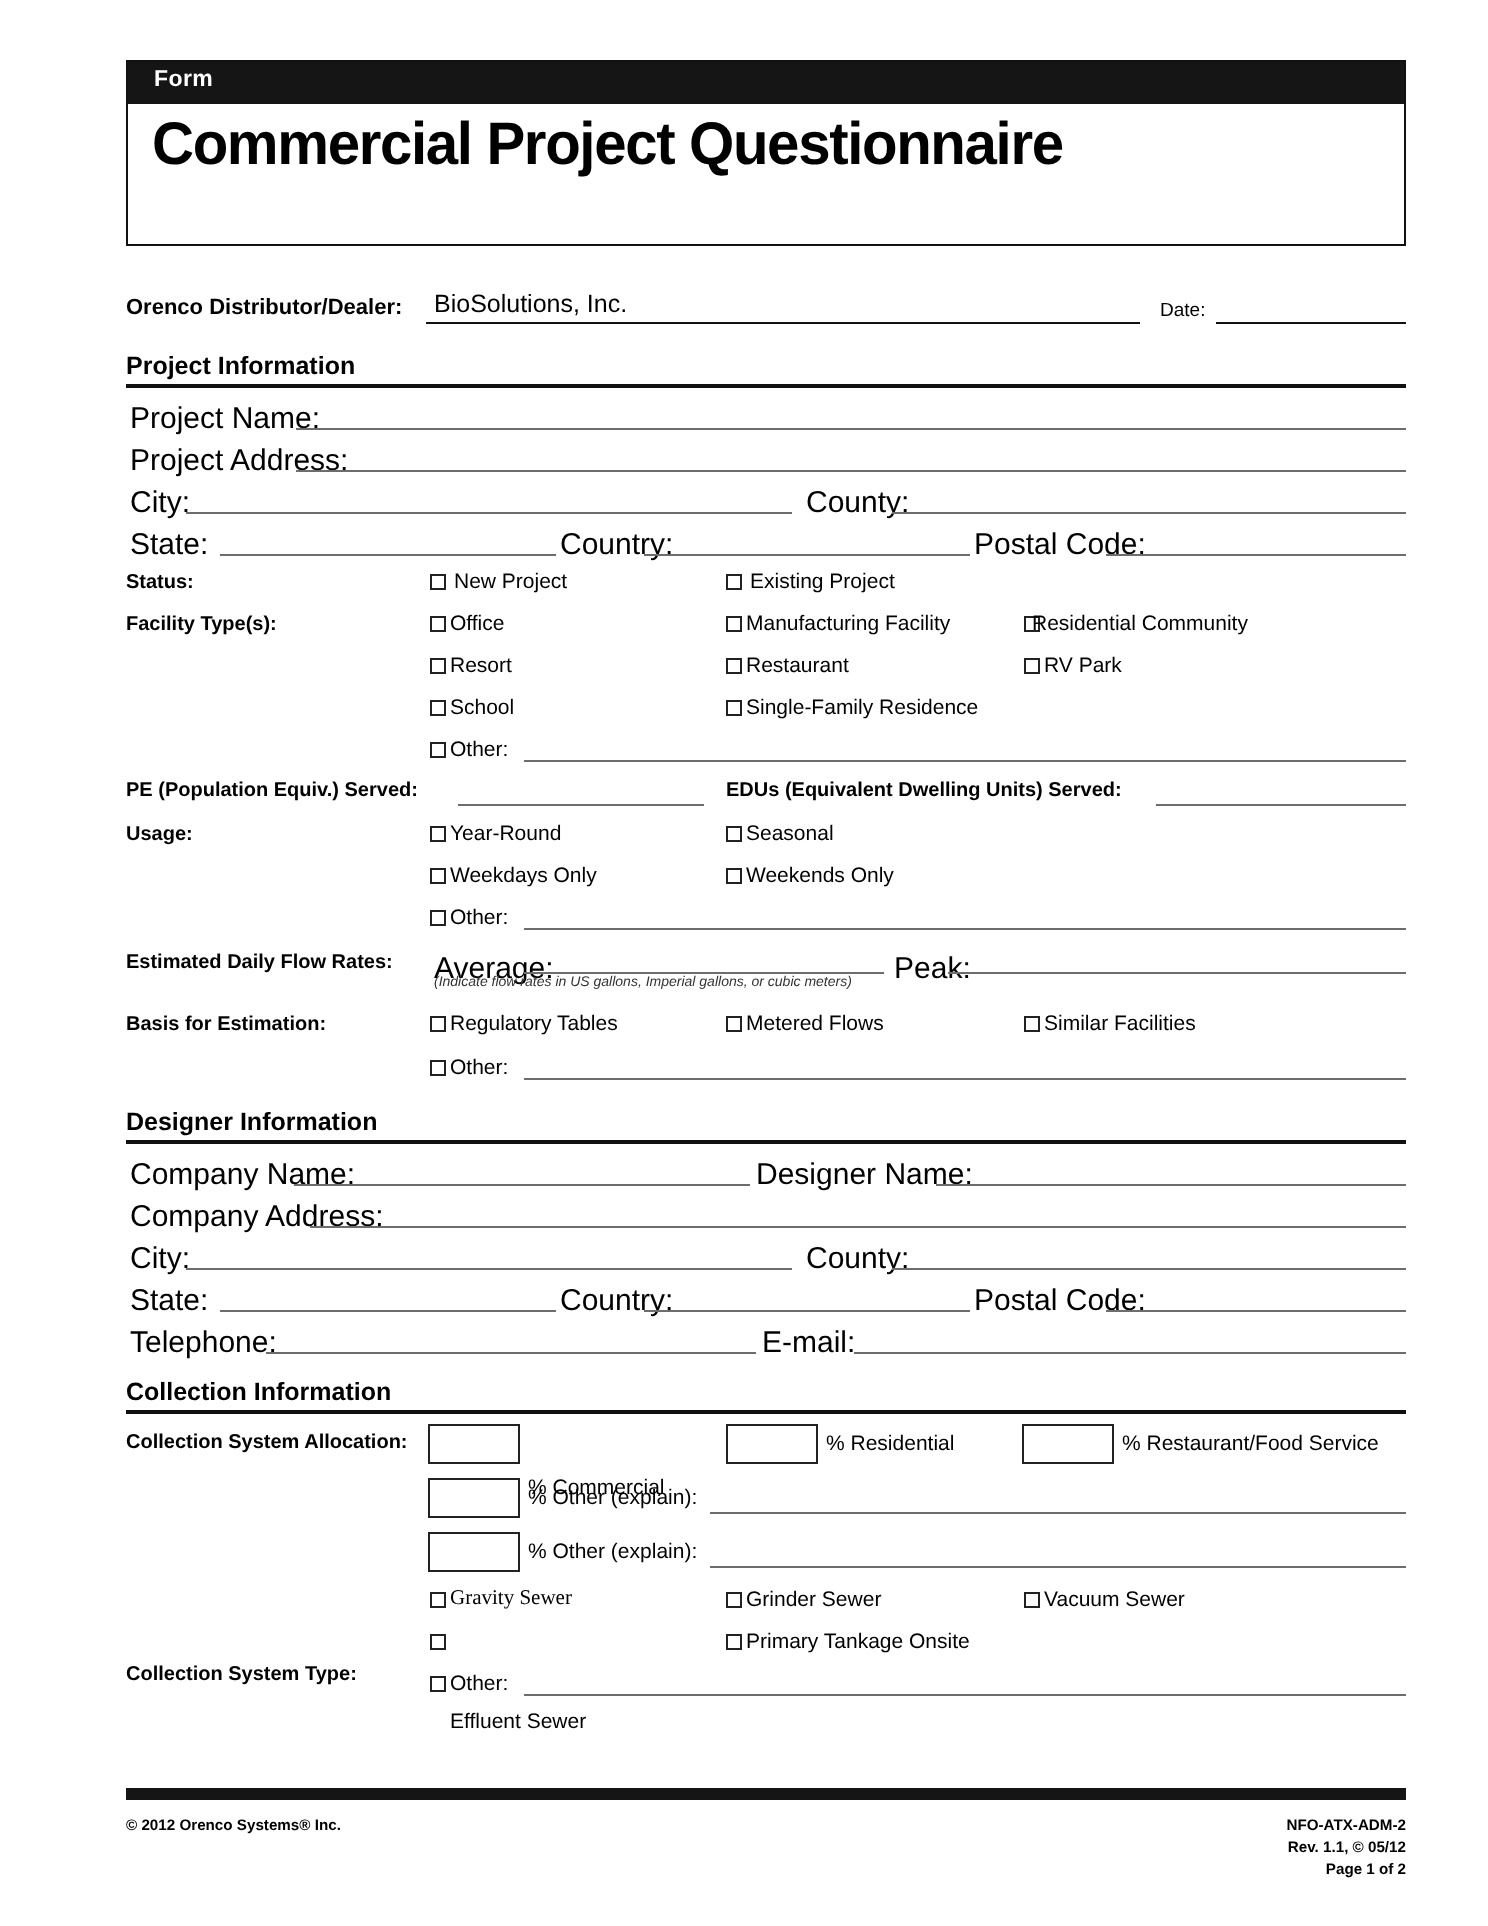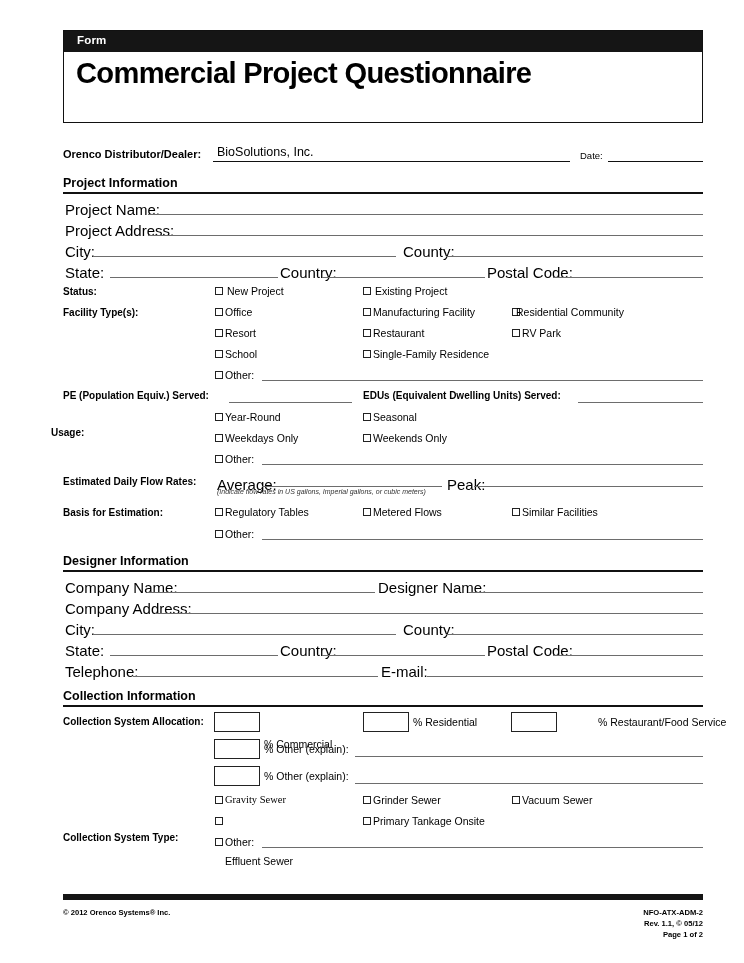--- a/index.html
+++ b/index.html
@@ -254,21 +254,21 @@
 
   <div class="cb" style="left:215px; top:371px;"></div>
   <div class="cbtext" style="left:225px; top:369px;">Other:</div>
   <div class="rule" style="left:262px; top:380px; width:441px;"></div>
 
   <div class="lbl b" style="left:63px; top:390px;">PE (Population Equiv.) Served:</div>
   <div class="rule" style="left:229px; top:402px; width:123px;"></div>
   <div class="lbl b" style="left:363px; top:390px;">EDUs (Equivalent Dwelling Units) Served:</div>
   <div class="rule" style="left:578px; top:402px; width:125px;"></div>
 
-  <div class="lbl b" style="left:51px; top:412px;margin-top:15px;">Usage:</div>
+  <div class="lbl b" style="left:63px; top:412px;">Usage:</div>
   <div class="cb" style="left:215px; top:413px;"></div>
   <div class="cbtext" style="left:225px; top:411px;">Year-Round</div>
   <div class="cb" style="left:363px; top:413px;"></div>
   <div class="cbtext" style="left:373px; top:411px;">Seasonal</div>
 
   <div class="cb" style="left:215px; top:434px;"></div>
   <div class="cbtext" style="left:225px; top:432px;">Weekdays Only</div>
   <div class="cb" style="left:363px; top:434px;"></div>
   <div class="cbtext" style="left:373px; top:432px;">Weekends Only</div>
 
@@ -328,21 +328,21 @@
 
   <div class="lbl b" style="left:63px; top:716px;">Collection System Allocation:</div>
 
   <div class="pbox" style="left:214px; top:712px;"></div>
   <div class="cbtext" style="left:264px; top:738px;">% Commercial</div>
 
   <div class="pbox" style="left:363px; top:712px;"></div>
   <div class="cbtext" style="left:413px; top:716px;">% Residential</div>
 
   <div class="pbox" style="left:511px; top:712px;"></div>
-  <div class="cbtext" style="left:561px; top:716px;margin-left:37px;">% Restaurant/Food Service</div>
+  <div class="cbtext" style="left:561px; top:716px;">% Restaurant/Food Service</div>
 
   <div class="pbox" style="left:214px; top:739px;"></div>
   <div class="cbtext" style="left:264px; top:743px;">% Other (explain):</div>
   <div class="rule" style="left:355px; top:756px; width:348px;"></div>
 
   <div class="pbox" style="left:214px; top:766px;"></div>
   <div class="cbtext" style="left:264px; top:770px;">% Other (explain):</div>
   <div class="rule" style="left:355px; top:783px; width:348px;"></div>
 
   <div class="lbl b" style="left:63px; top:795px;margin-top:37px;">Collection System Type:</div>

